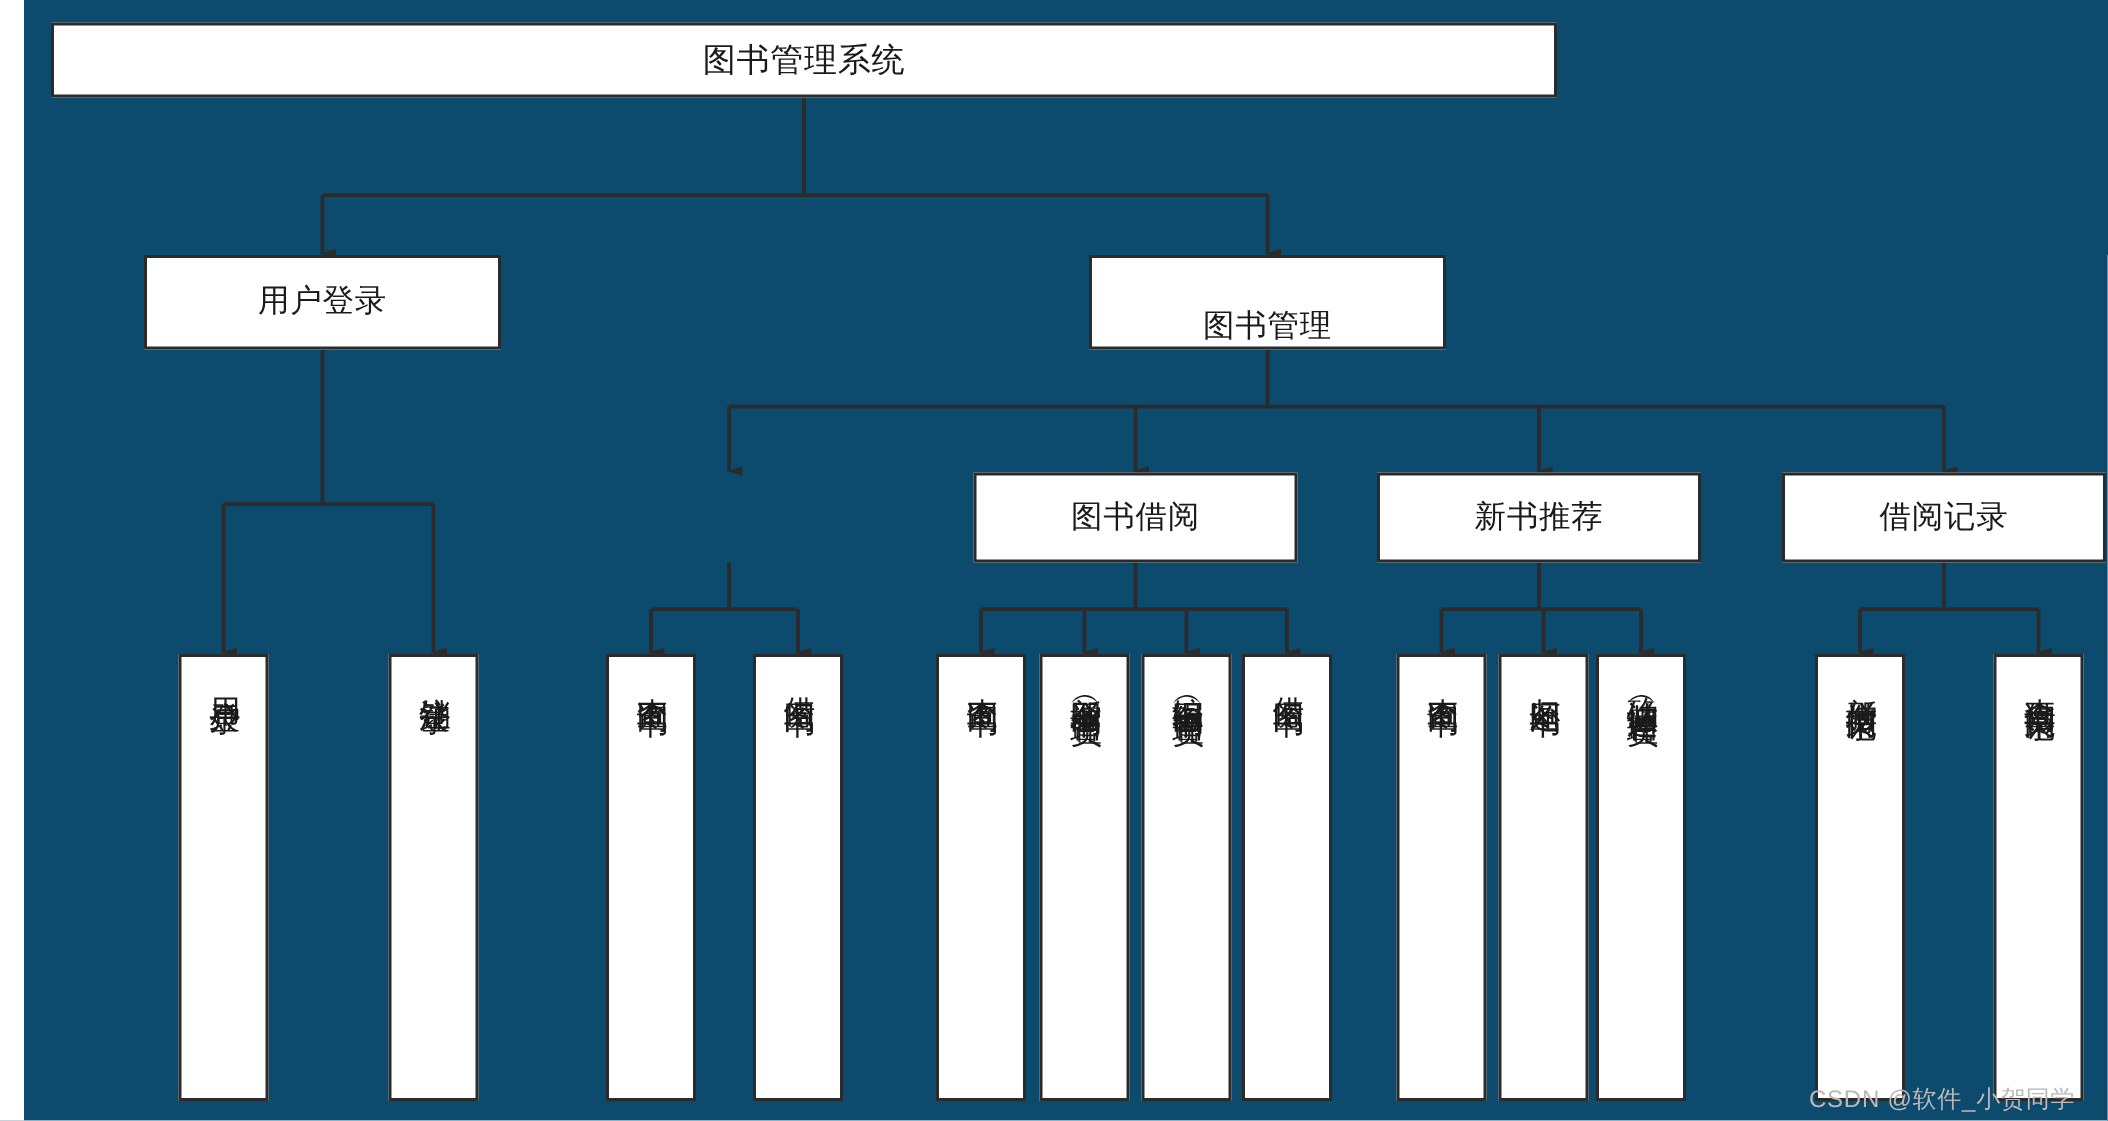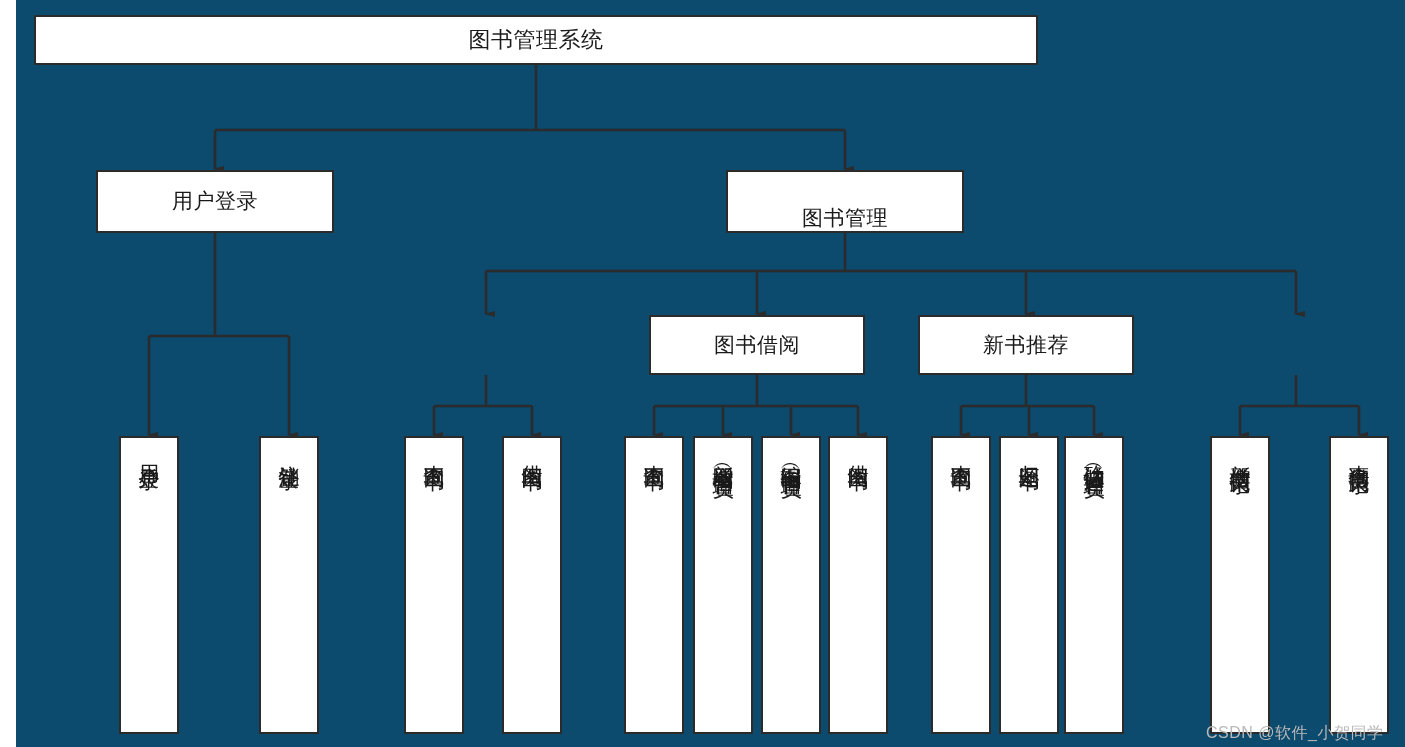--- a/index.html
+++ b/index.html
@@ -124,20 +124,23 @@
   <div class="node horiz" id="n-book-manage" style="left: 710px; top: 170px; width: 238px; height: 63px; align-items: flex-end;">
     <span class="node-label">图书管理</span>
   </div>
 
   <div class="node horiz" id="n-book-borrow" style="left: 633px; top: 315px; width: 216px; height: 60px;">
     <span class="node-label">图书借阅</span>
   </div>
   <div class="node horiz" id="n-current-borrow" style="left: 902px; top: 315px; width: 216px; height: 60px;">
     <span class="node-label">新书推荐</span>
   </div>
+  <div class="node horiz" id="n-borrow-record" style="left: 1172px; top: 315px; width: 216px; height: 60px;">
+    <span class="node-label">借阅记录</span>
+  </div>
 
   <div class="node vert" id="n-leaf-user-login" style="left: 103px; top: 436px; width: 60px; height: 298px;">
     <span class="node-label">用户登录</span>
   </div>
   <div class="node vert" id="n-leaf-user-logout" style="left: 243px; top: 436px; width: 60px; height: 298px;">
     <span class="node-label">注销登录</span>
   </div>
   <div class="node vert" id="n-leaf-query-book-1" style="left: 388px; top: 436px; width: 60px; height: 298px;">
     <span class="node-label">查询图书</span>
   </div>

